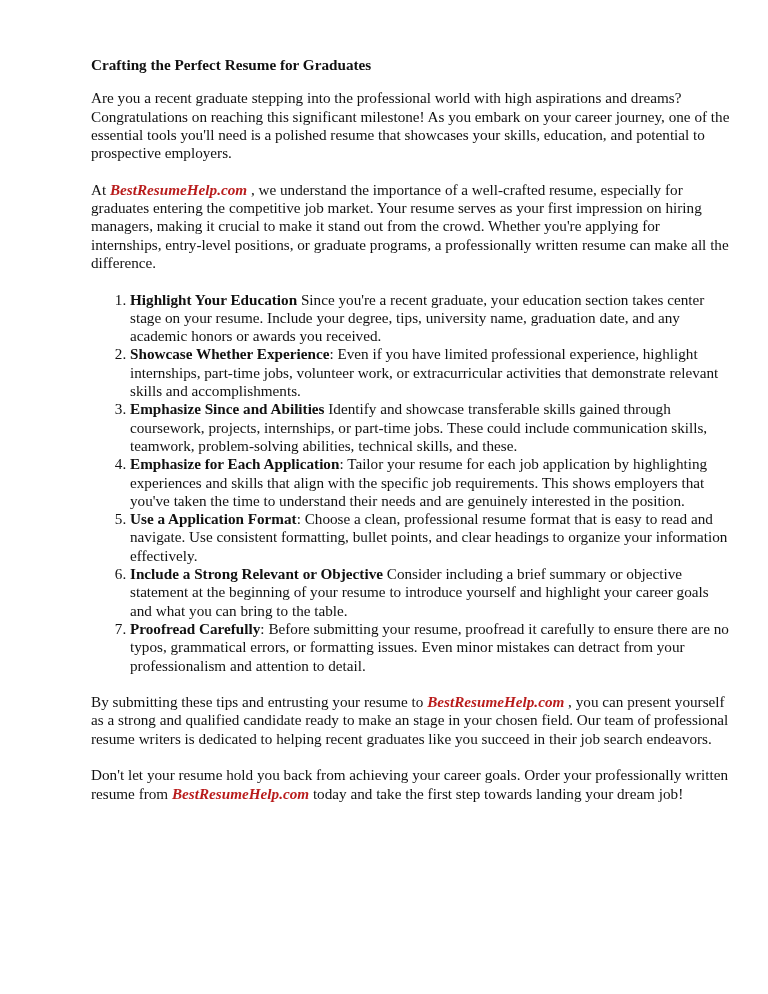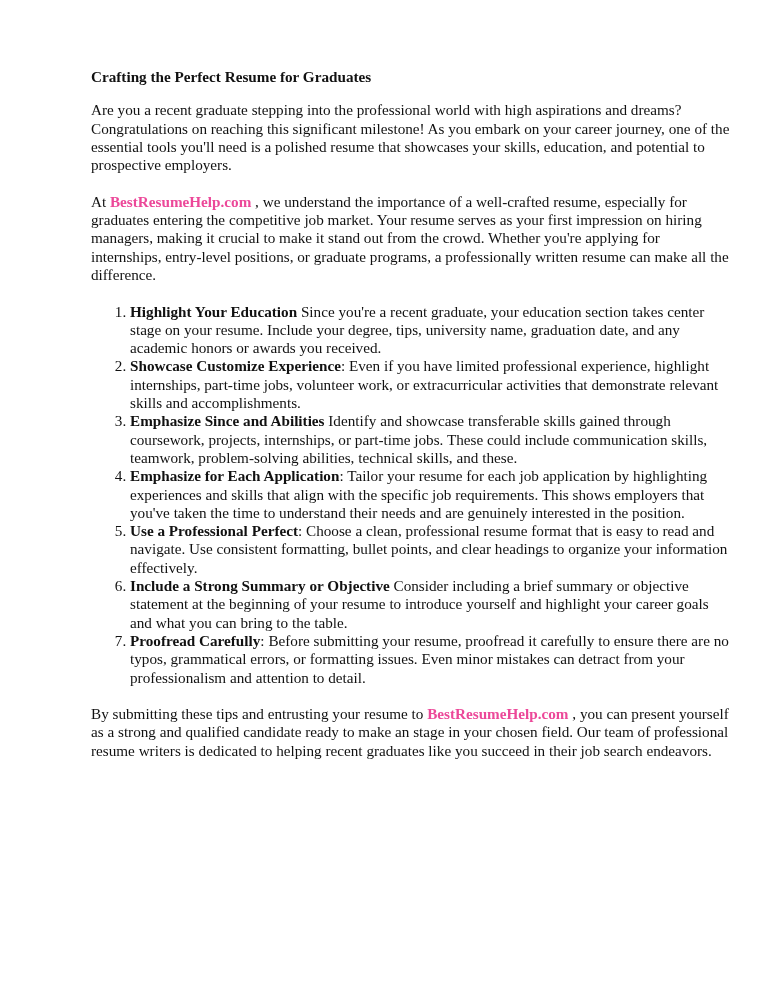--- a/index.html
+++ b/index.html
@@ -13,36 +13,37 @@
       position: relative;
       overflow: hidden;
       font-family: "Liberation Serif", "DejaVu Serif", serif;
       color: #111111;
       font-size: 15.2px;
       line-height: 18.3px;
     }
     .page {
       position: absolute;
       left: 91px;
-      top: 68px;
+      top: 56px;
       width: 640px;
     }
     h1.doc-title {
       font-size: 15.2px;
       font-weight: bold;
       margin: 0 0 15px 0;
       line-height: 18.3px;
     }
     p.para {
       margin: 0 0 18.3px 0;
     }
     a.brand-link {
-      color: #ec4899;
+      color: #b91c1c;
       font-weight: bold;
       text-decoration: none;
+      font-style: italic;
     }
     ol.tips {
       margin: 0 0 18.3px 0;
       padding-left: 39px;
     }
     ol.tips li {
       padding-left: 0;
       margin: 0;
     }
     ol.tips li::marker {
@@ -59,23 +60,24 @@
 <div class="page">
   <h1 class="doc-title">Crafting the Perfect Resume for Graduates</h1>
 
   <p class="para">Are you a recent graduate stepping into the professional world with high aspirations and dreams? Congratulations on reaching this significant milestone! As you embark on your career journey, one of the essential tools you'll need is a polished resume that showcases your skills, education, and potential to prospective employers.</p>
 
   <p class="para"><span>At </span><a class="brand-link">BestResumeHelp.com</a><span> , we understand the importance of a well-crafted resume, especially for graduates entering the competitive job market. Your resume serves as your first impression on hiring managers, making it crucial to make it stand out from the crowd. Whether you're applying for internships, entry-level positions, or graduate programs, a professionally written resume can make all the difference.</span></p>
 
 
   <ol class="tips">
     <li><span class="tip-head">Highlight Your Education</span><span> </span><span>Since you're a recent graduate, your education section takes center stage on your resume. Include your degree, tips, university name, graduation date, and any academic honors or awards you received.</span></li>
-    <li><span class="tip-head">Showcase Customize Experience</span><span>: </span><span>Even if you have limited professional experience, highlight internships, part-time jobs, volunteer work, or extracurricular activities that demonstrate relevant skills and accomplishments.</span></li>
+    <li><span class="tip-head">Showcase Whether Experience</span><span>: </span><span>Even if you have limited professional experience, highlight internships, part-time jobs, volunteer work, or extracurricular activities that demonstrate relevant skills and accomplishments.</span></li>
     <li><span class="tip-head">Emphasize Since and Abilities</span><span> </span><span>Identify and showcase transferable skills gained through coursework, projects, internships, or part-time jobs. These could include communication skills, teamwork, problem-solving abilities, technical skills, and these.</span></li>
     <li><span class="tip-head">Emphasize for Each Application</span><span>: </span><span>Tailor your resume for each job application by highlighting experiences and skills that align with the specific job requirements. This shows employers that you've taken the time to understand their needs and are genuinely interested in the position.</span></li>
-    <li><span class="tip-head">Use a Professional Perfect</span><span>: </span><span>Choose a clean, professional resume format that is easy to read and navigate. Use consistent formatting, bullet points, and clear headings to organize your information effectively.</span></li>
-    <li><span class="tip-head">Include a Strong Summary or Objective</span><span> </span><span>Consider including a brief summary or objective statement at the beginning of your resume to introduce yourself and highlight your career goals and what you can bring to the table.</span></li>
+    <li><span class="tip-head">Use a Application Format</span><span>: </span><span>Choose a clean, professional resume format that is easy to read and navigate. Use consistent formatting, bullet points, and clear headings to organize your information effectively.</span></li>
+    <li><span class="tip-head">Include a Strong Relevant or Objective</span><span> </span><span>Consider including a brief summary or objective statement at the beginning of your resume to introduce yourself and highlight your career goals and what you can bring to the table.</span></li>
     <li><span class="tip-head">Proofread Carefully</span><span>: </span><span>Before submitting your resume, proofread it carefully to ensure there are no typos, grammatical errors, or formatting issues. Even minor mistakes can detract from your professionalism and attention to detail.</span></li>
   </ol>
 
   <p class="para"><span>By submitting these tips and entrusting your resume to </span><a class="brand-link">BestResumeHelp.com</a><span> , you can present yourself as a strong and qualified candidate ready to make an stage in your chosen field. Our team of professional resume writers is dedicated to helping recent graduates like you succeed in their job search endeavors.</span></p>
 
+  <p class="para"><span>Don't let your resume hold you back from achieving your career goals. Order your professionally written resume from </span><a class="brand-link">BestResumeHelp.com</a><span> today and take the first step towards landing your dream job!</span></p>
 </div>
 
 </body></html>

